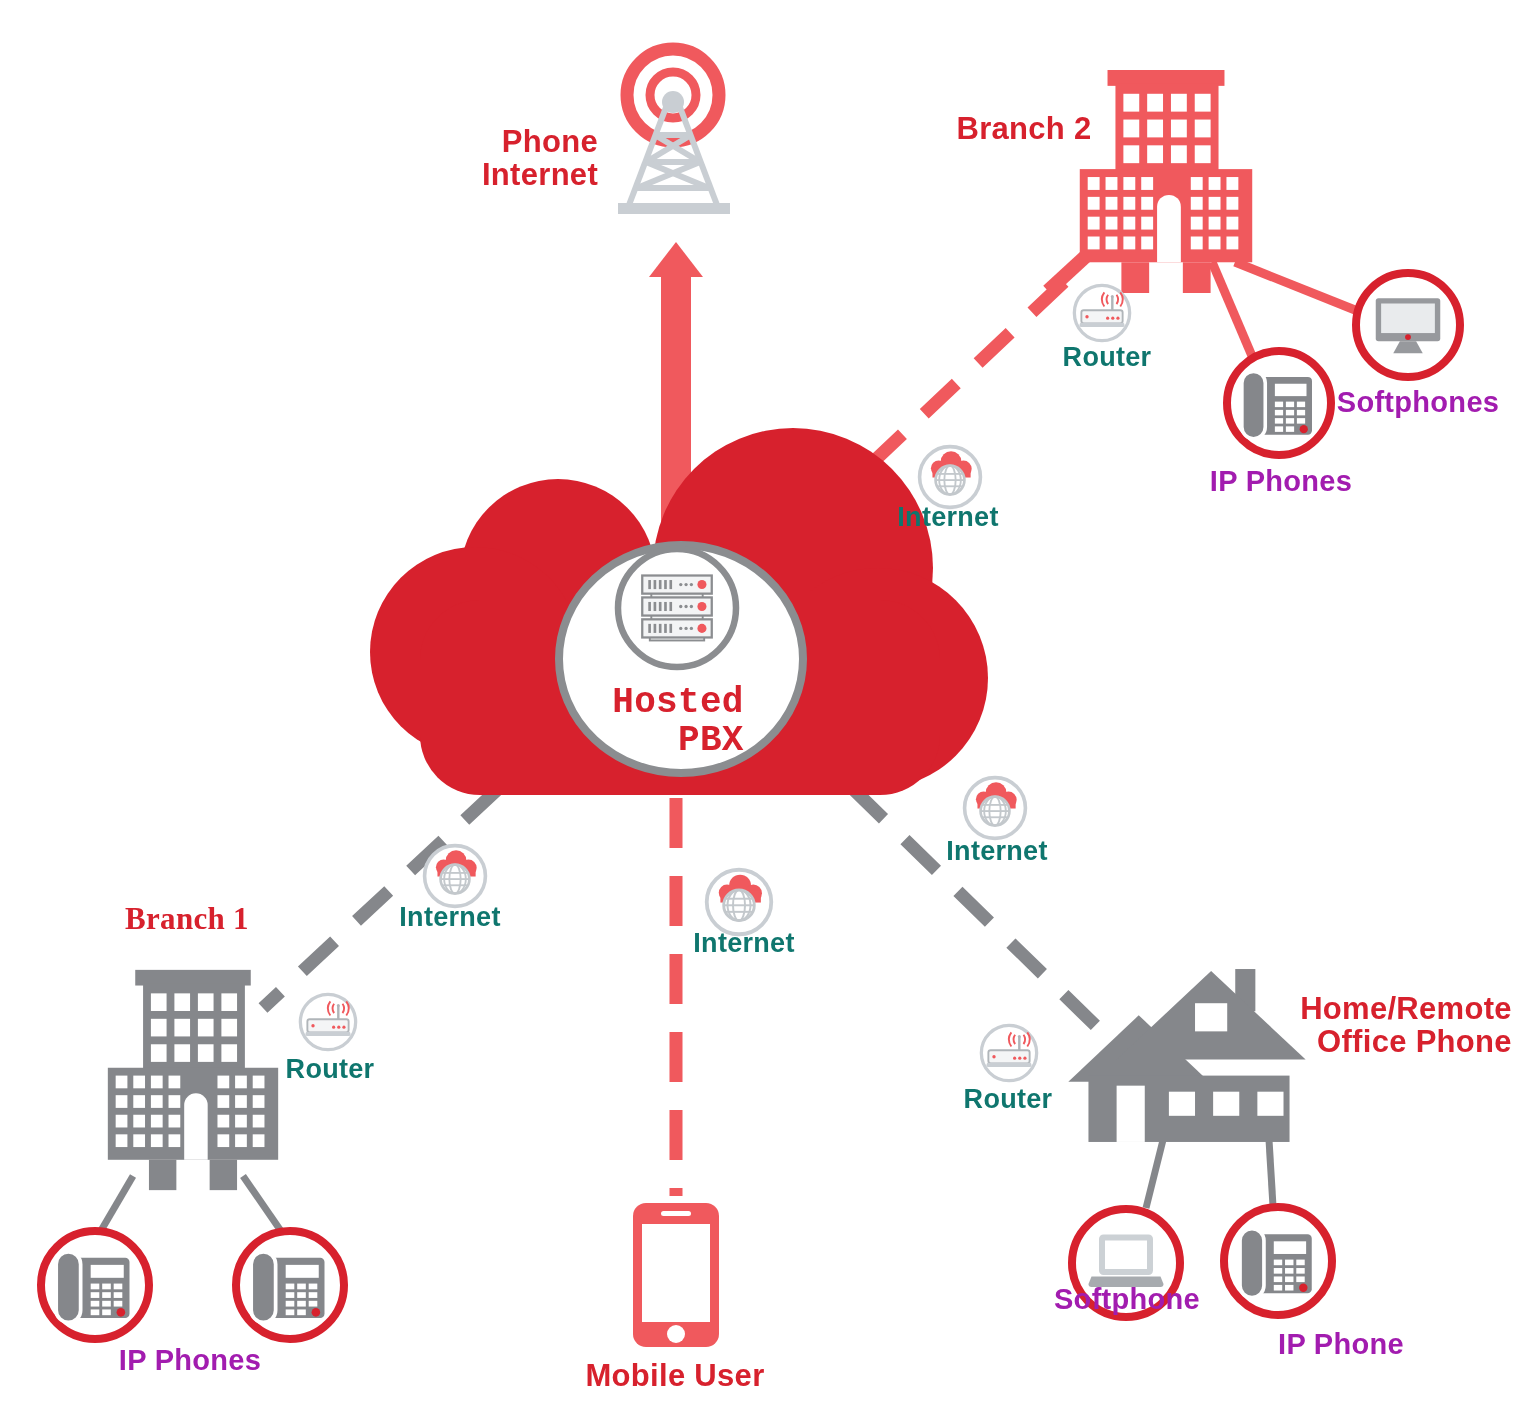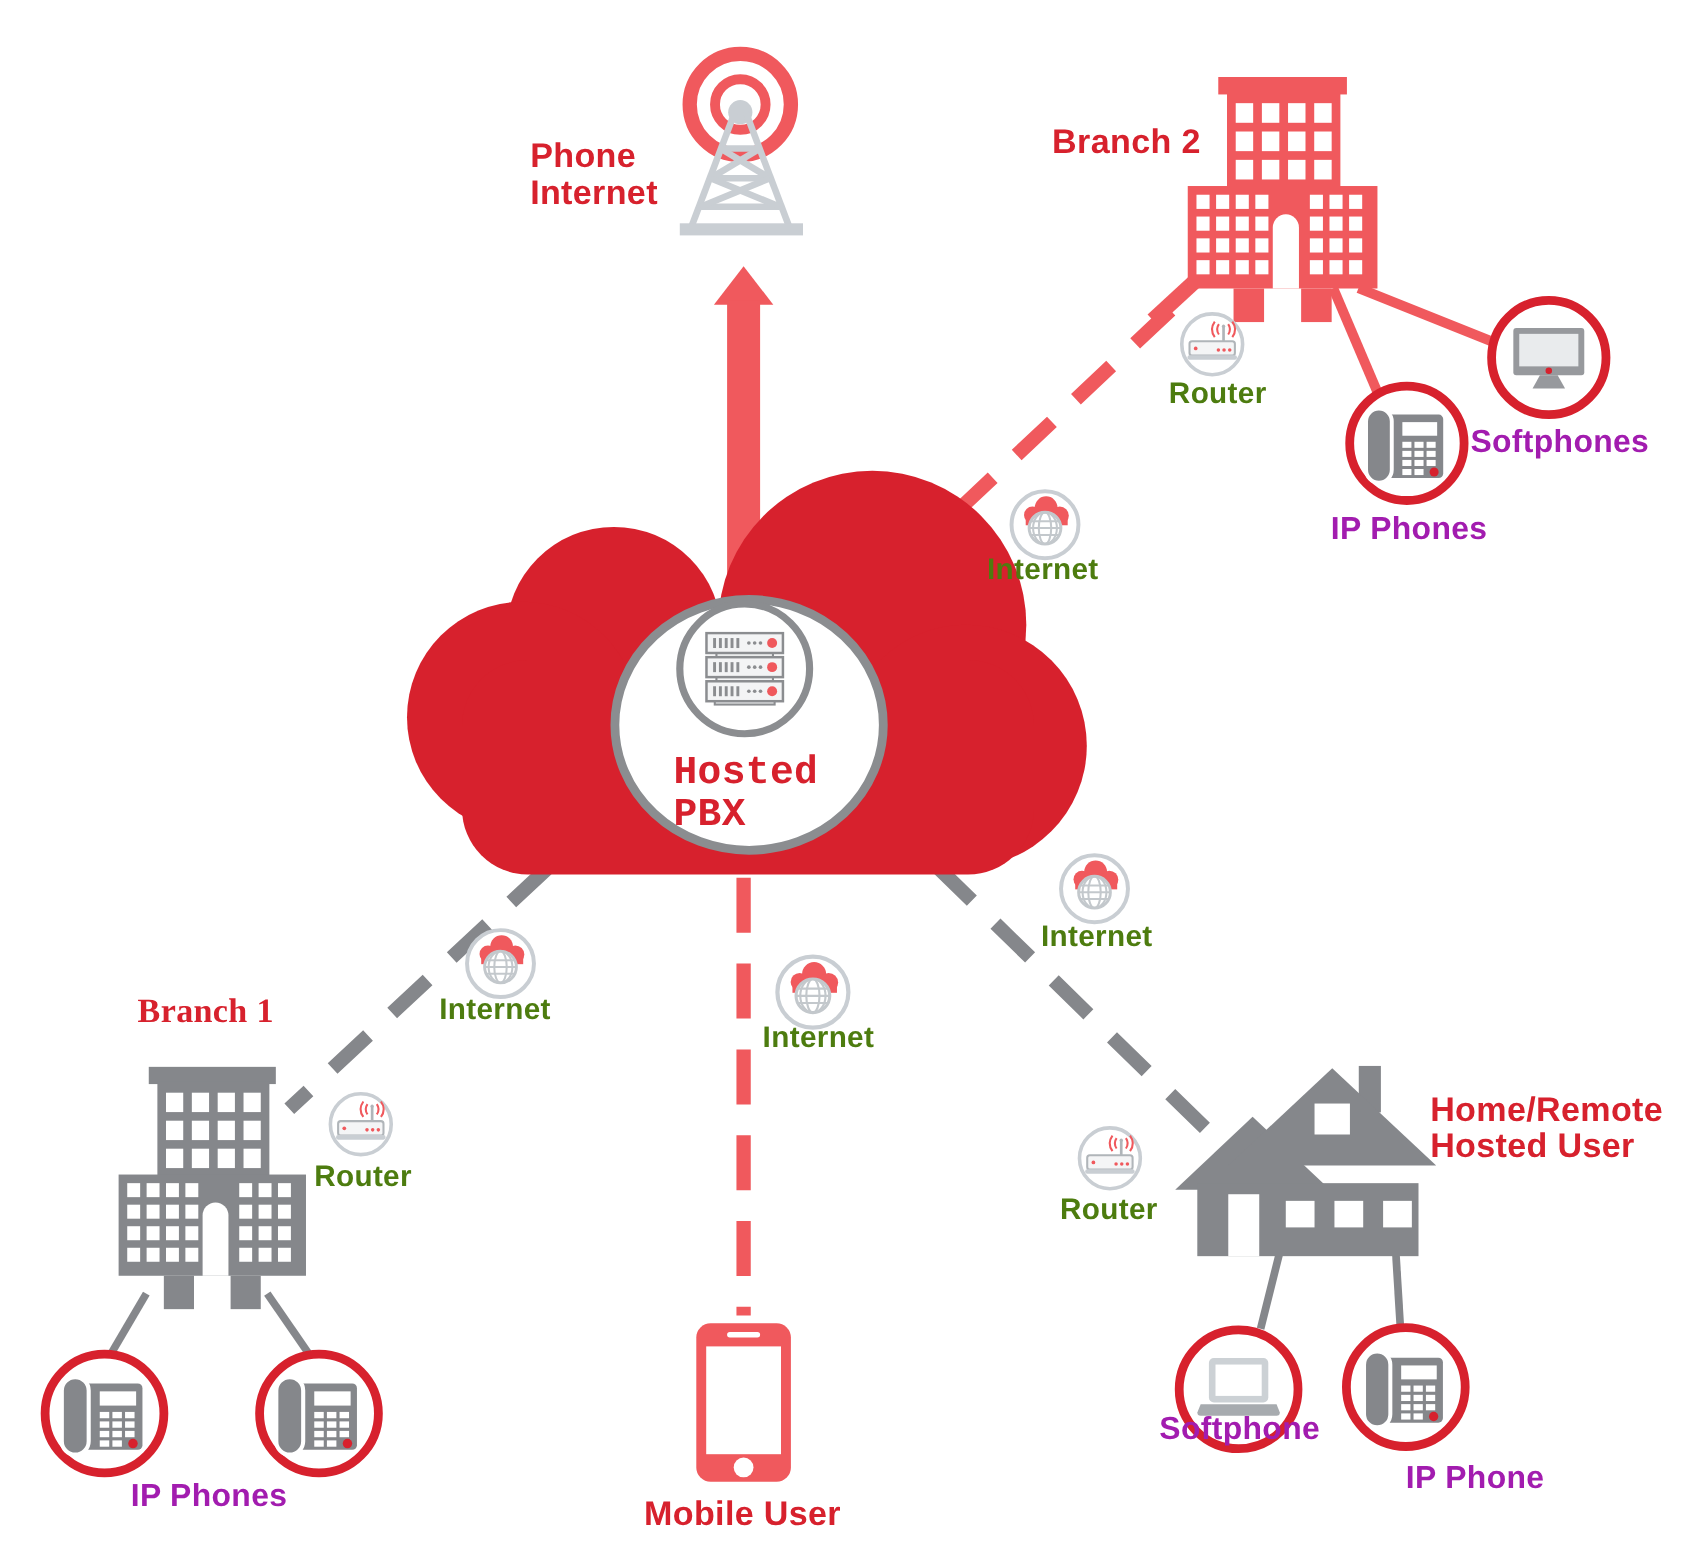--- a/index.html
+++ b/index.html
@@ -8,28 +8,28 @@
     width: 1536px;
     height: 1411px;
     background: #ffffff;
     font-family: "Liberation Sans", sans-serif;
     overflow: hidden;
   }
   #art { position: absolute; left: 0; top: 0; }
   .label {
     position: absolute;
     transform: translateX(-50%);
-    text-align: left;
+    text-align: right;
     font-weight: 700;
     white-space: nowrap;
     letter-spacing: 0.3px;
     line-height: 1.06;
   }
   .c-red   { color: #d7212d; }
-  .c-coral { color: #4d7c0f; }
+  .c-coral { color: #0f766e; }
   .c-gray  { color: #a21caf; }
   .fs-title { font-size: 31px; }
   .fs-pbx   { font-size: 36px; line-height: 1.05; font-family: Liberation Mono, monospace; }
   .fs-sub   { font-size: 27px; }
   .fs-dev   { font-size: 29px; }
 </style>
 </head>
 <body>
 
 <div id="stage">
@@ -350,20 +350,20 @@
   <div class="label c-coral fs-sub" style="left:744px; top:929px;">Internet</div>
 
   <div class="label c-red fs-title" style="left:675px; top:1360px;">Mobile User</div>
 
   <div class="label c-coral fs-sub" style="left:997px; top:837px;">Internet</div>
 
   <div class="label c-coral fs-sub" style="left:1008px; top:1085px;">Router</div>
 
   <div class="label c-red fs-title" style="left:1406px; top:993px;">
     <span>Home/Remote</span><br>
-    <span>Hosted User</span>
+    <span>Office Phone</span>
   </div>
 
   <div class="label c-gray fs-dev" style="left:1127px; top:1284px;">Softphone</div>
 
   <div class="label c-gray fs-dev" style="left:1341px; top:1329px;">IP Phone</div>
 
 </div>
 
 </body></html>

